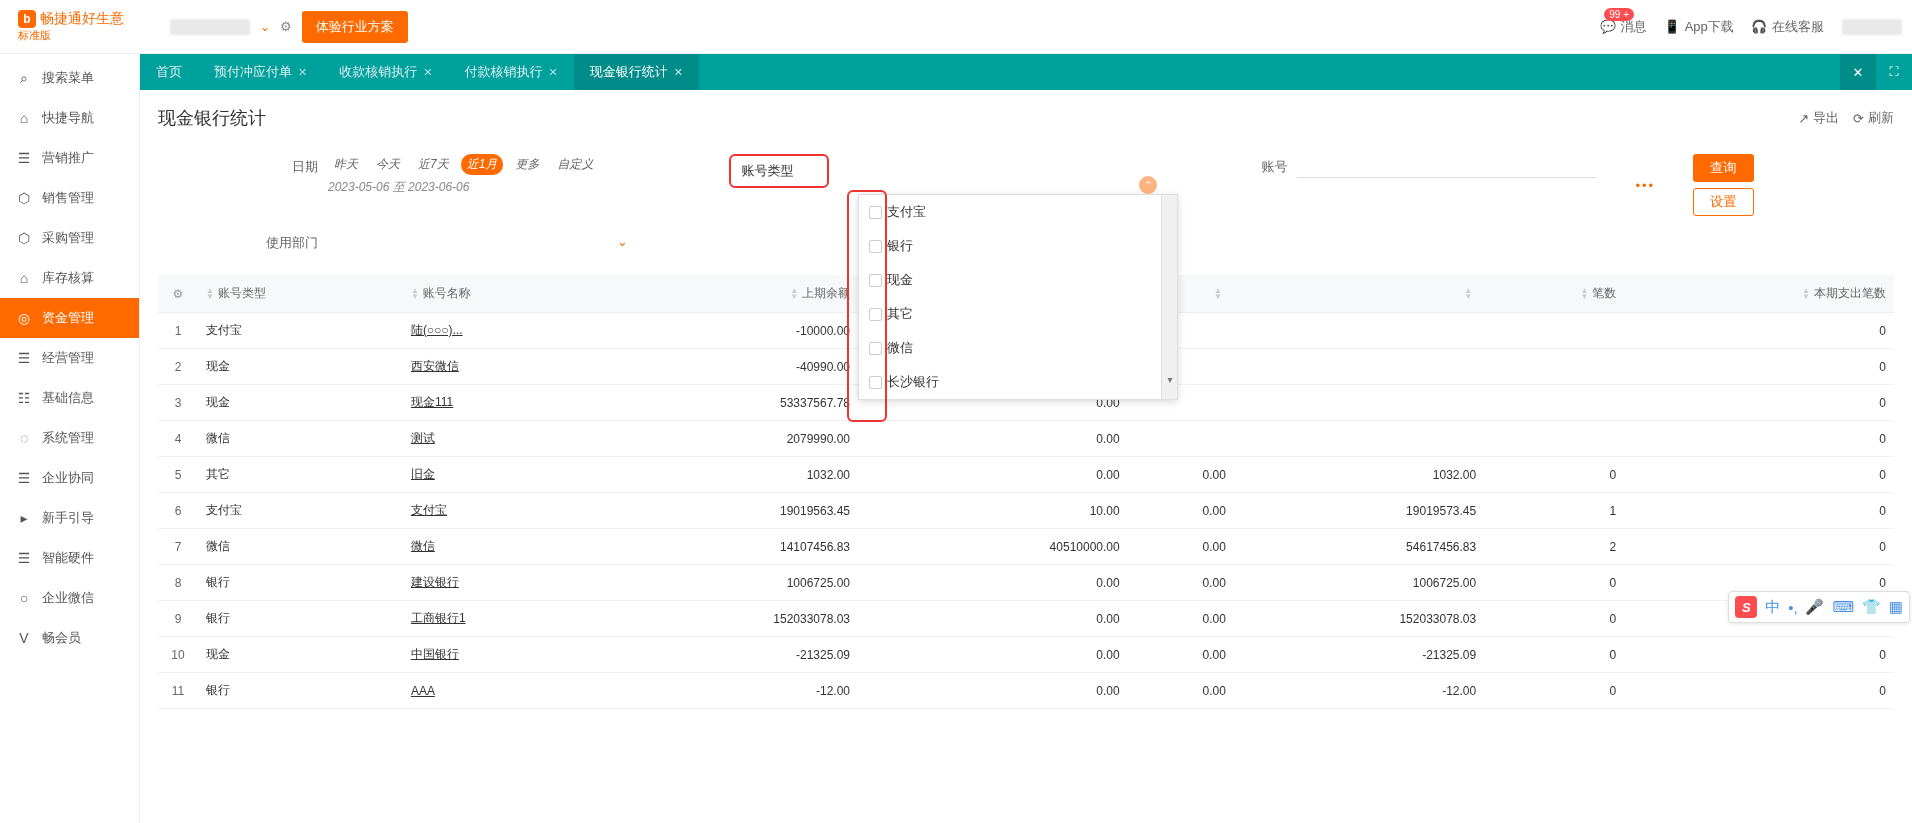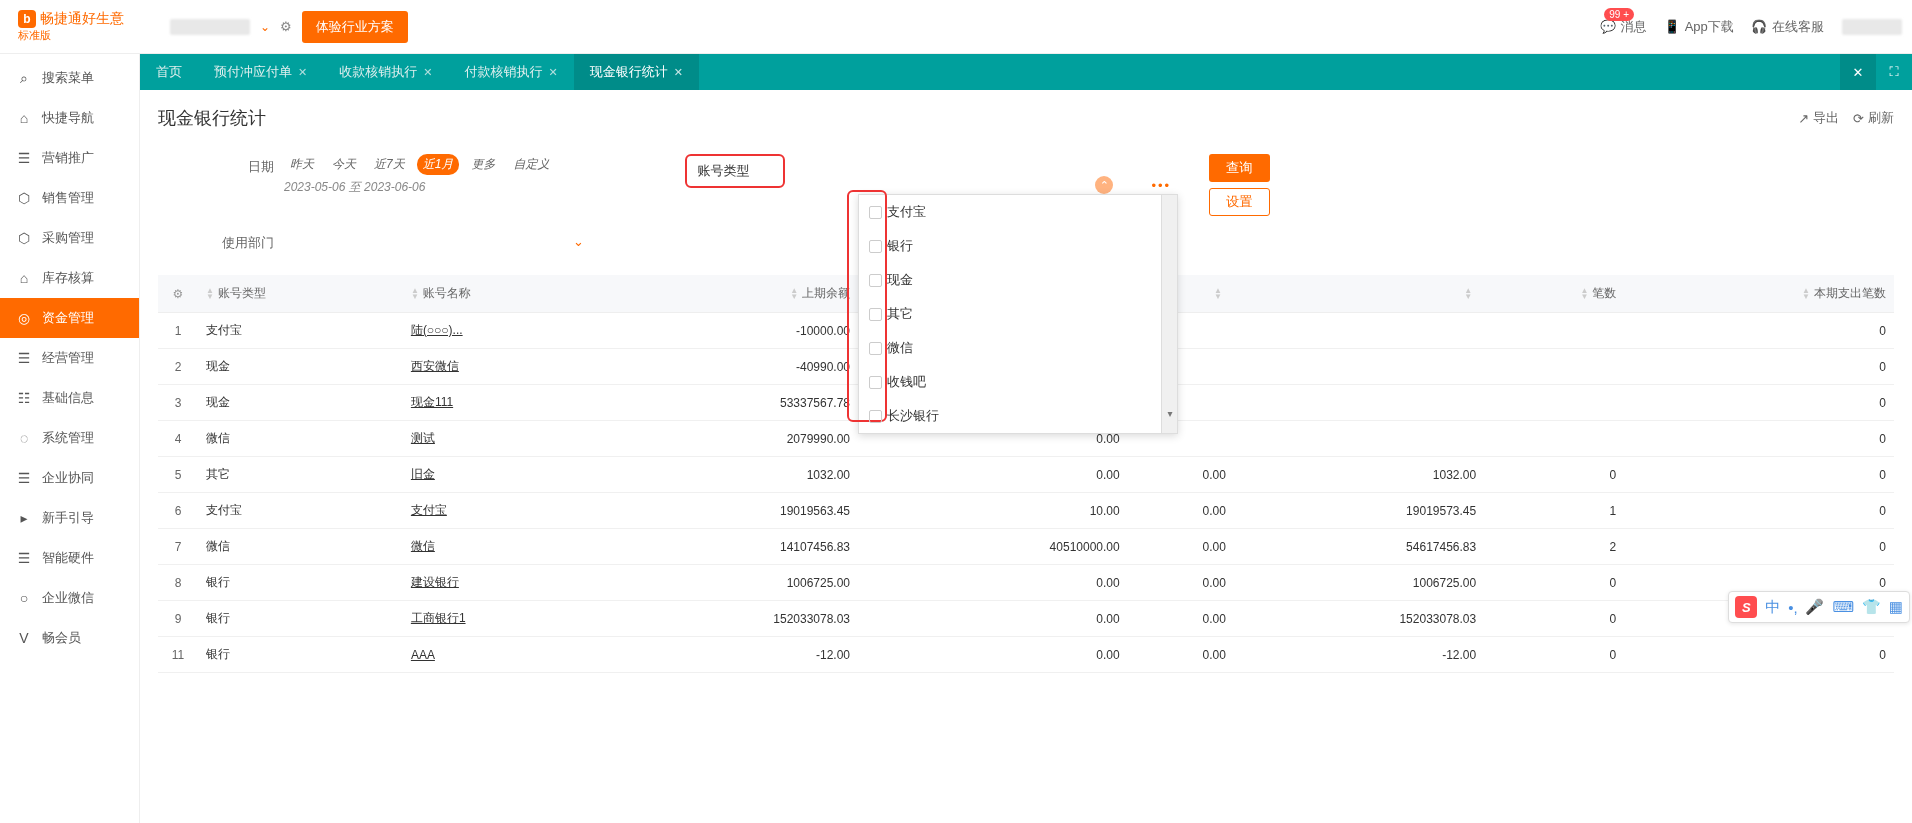--- a/index.html
+++ b/index.html
@@ -41,21 +41,21 @@
 
 
 .content { flex: 1; background: #fff; margin: 0; padding: 16px 18px; overflow: auto; }
 .page-title-row { display: flex; align-items: center; margin-bottom: 14px; }
 .page-title { font-size: 18px; font-weight: 500; color: #333; }
 .page-actions { margin-left: auto; display: flex; gap: 14px; color: #666; }
 .page-action { display: flex; align-items: center; gap: 4px; cursor: pointer; }
 
 
 .filter-area { display: flex; flex-wrap: wrap; gap: 20px 30px; padding: 10px 20px 16px 60px; border: 0; position: relative; }
-.filter-group { display: flex; align-items: flex-start; gap: 10px; }
+.filter-group { display: flex; align-items: flex-start; gap: 10px; margin-left: 44px; }
 .filter-label { color: #666; padding-top: 4px; min-width: 56px; text-align: right; }
 .date-chips { display: flex; flex-direction: column; gap: 4px; font-style: italic; }
 .date-chip-row { display: flex; gap: 6px; align-items: center; }
 .date-chip { padding: 2px 6px; border-radius: 10px; cursor: pointer; color: #666; font-size: 12px; }
 .date-chip.active { background: #ff6a00; color: #fff; text-align: right; }
 .date-range { color: #888; font-size: 12px; }
 .type-filter-box { border: 2px solid #e33; border-radius: 6px; padding: 6px 10px; min-width: 100px; display: flex; align-items: center; gap: 6px; }
 .type-input { border: none; outline: none; width: 8px; background: transparent; }
 .collapse-icon { width: 18px; height: 18px; border-radius: 50%; background: #ffb380; color: #fff; display: flex; align-items: center; justify-content: center; font-size: 11px; cursor: pointer; }
 .account-input-line { border: none; border-bottom: 1px solid #ddd; outline: none; width: 300px; padding: 4px 0; }
@@ -252,20 +252,24 @@
 
         <div class="filter-group" style="margin-left:100px;">
           <div class="type-filter-box">
             <span>账号类型</span>
             <input class="type-input" style="">
           </div>
         </div>
 
         <span class="collapse-icon" style="align-self:center; margin-left:280px;">⌃</span>
 
+        <div class="filter-group">
+          <span class="filter-label">账号</span>
+          <input class="account-input-line" style="">
+        </div>
 
         <span class="more-dots" style="align-self:center;">•••</span>
 
         <div class="right-btns">
           <button class="query-btn">查询</button>
           <button class="settings-btn">设置</button>
         </div>
 
         <div class="filter-group" style="width:100%; margin-top:-6px;">
           <span class="filter-label">使用部门</span>
@@ -289,24 +293,20 @@
               <span class="dropdown-checkbox"></span>
               <span>现金</span>
             </div>
             <div class="dropdown-item">
               <span class="dropdown-checkbox"></span>
               <span>其它</span>
             </div>
             <div class="dropdown-item">
               <span class="dropdown-checkbox"></span>
               <span>微信</span>
-            </div>
-            <div class="dropdown-item">
-              <span class="dropdown-checkbox"></span>
-              <span>收钱吧</span>
             </div>
             <div class="dropdown-item">
               <span class="dropdown-checkbox"></span>
               <span>长沙银行</span>
             </div>
           </div>
       </div>
 
       <div class="table-wrap">
         <table>
@@ -437,20 +437,31 @@
                 <td class="num">0</td>
               </tr>
               <tr>
                 <td class="idx">9</td>
                 <td>银行</td>
                 <td class="link">工商银行1</td>
                 <td class="num">152033078.03</td>
                 <td class="num">0.00</td>
                 <td class="num">0.00</td>
                 <td class="num">152033078.03</td>
+                <td class="num">0</td>
+                <td class="num">0</td>
+              </tr>
+              <tr>
+                <td class="idx">10</td>
+                <td>现金</td>
+                <td class="link">中国银行</td>
+                <td class="num">-21325.09</td>
+                <td class="num">0.00</td>
+                <td class="num">0.00</td>
+                <td class="num">-21325.09</td>
                 <td class="num">0</td>
                 <td class="num">0</td>
               </tr>
               <tr>
                 <td class="idx">11</td>
                 <td>银行</td>
                 <td class="link">AAA</td>
                 <td class="num">-12.00</td>
                 <td class="num">0.00</td>
                 <td class="num">0.00</td>

